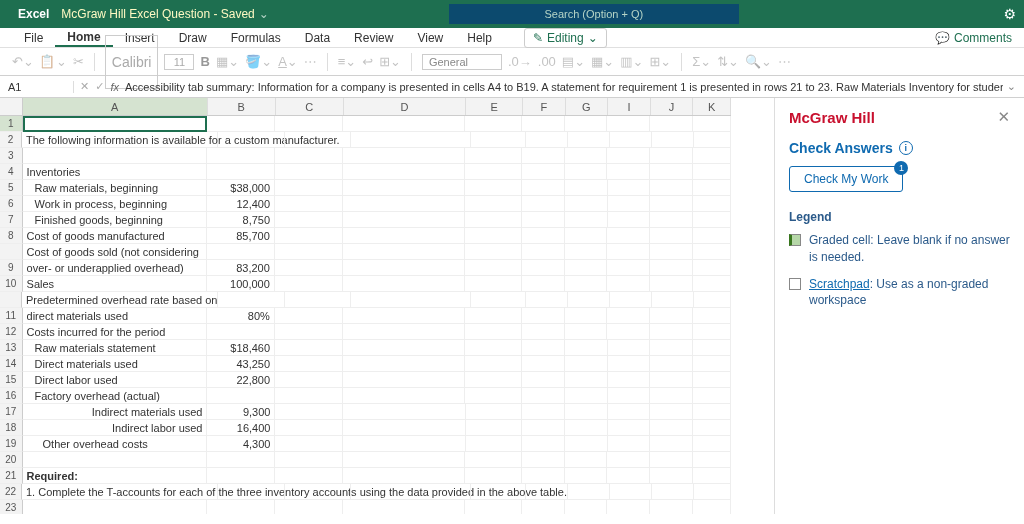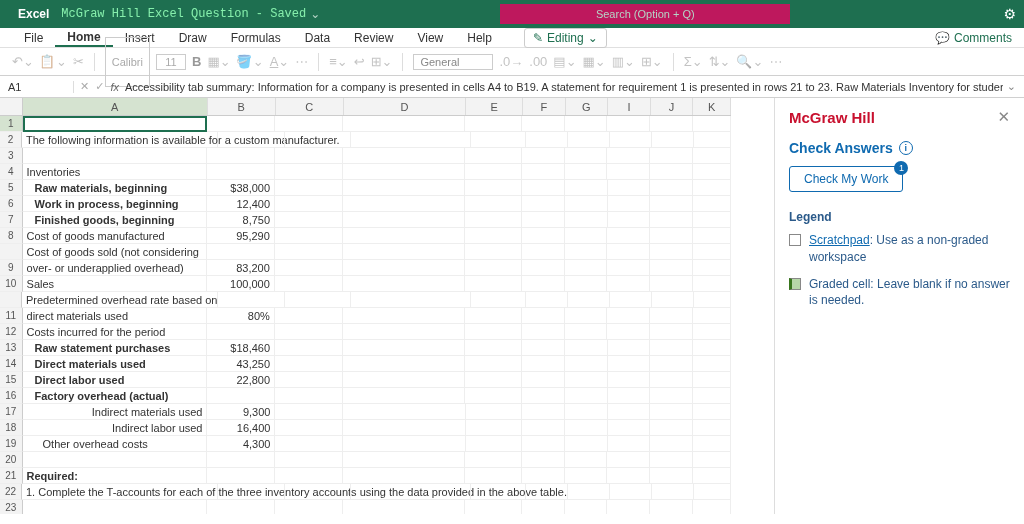--- a/index.html
+++ b/index.html
@@ -1,35 +1,35 @@
 <!DOCTYPE html>
 <html><head>
 <meta charset="utf-8">
 <style>
 * { margin: 0; padding: 0; box-sizing: border-box; font-family: 'Segoe UI', Arial, sans-serif; }
 body { width: 1024px; height: 524px; overflow: hidden; background: #fff; font-size: 12px; color: #333; }
 
 
 .title-bar { background: #1e6f50; height: 28px; display: flex; align-items: center; color: #fff; padding: 0 8px; font-size: 12px; }
 .title-bar .app-name { font-weight: 600; margin-right: 12px; padding-left: 10px; }
-.title-bar .doc-name { color: #86efac; font-family: Liberation Mono, monospace; }
-.title-bar .search-box { background: #be185d; width: 290px; height: 20px; margin-left: 180px; display: flex; align-items: center; justify-content: center; color: #b5d4c6; font-size: 11px; }
+.title-bar .doc-name { color: #fef9c3; }
+.title-bar .search-box { background: #0c4a6e; width: 290px; height: 20px; margin-left: 180px; display: flex; align-items: center; justify-content: center; color: #b5d4c6; font-size: 11px; }
 .title-bar .gear { margin-left: auto; font-size: 14px; }
 
 
 .ribbon-tabs { height: 20px; display: flex; align-items: center; padding: 0 12px; border-bottom: 1px solid #e0e0e0; font-size: 12px; }
 .ribbon-tabs .tab { padding: 0 12px; height: 100%; display: flex; align-items: center; cursor: pointer; }
 .ribbon-tabs .tab.active { border-bottom: 2px solid #1e6f50; font-weight: 600; }
 .ribbon-tabs .editing { color: #1e6f50; display:flex; align-items:center; gap:4px; margin-left: 20px; border:1px solid #ccc; padding:2px 8px; border-radius:3px;}
 .ribbon-tabs .comments { margin-left: auto; color: #1e6f50; display:flex; align-items:center; gap:4px; }
 
 
 .ribbon-toolbar { height: 28px; display: flex; align-items: center; padding: 0 12px; gap: 6px; border-bottom: 1px solid #d0d0d0; color: #888; font-size: 12px; }
 .ribbon-toolbar .sep { width:1px; height:18px; background:#ddd; margin:0 4px; }
-.ribbon-toolbar .font-box { border:1px solid #ccc; padding:18px 6px; font-size:11px; color:#aaa; }
+.ribbon-toolbar .font-box { border:1px solid #ccc; padding:18px 6px; font-size:14px; color:#aaa; }
 .ribbon-toolbar .num-box { border:1px solid #ccc; padding:1px 6px; font-size:11px; color:#aaa; width:30px; text-align:center; }
 .ribbon-toolbar .general-box { border:1px solid #ccc; padding:1px 6px; font-size:11px; width:80px; }
 .ribbon-toolbar .icon { opacity: .5; font-size:13px; }
 
 
 .formula-bar { height: 22px; display:flex; align-items:center; border-bottom:1px solid #d0d0d0; font-size:11px; padding:0 4px; }
 .formula-bar .cell-ref { width:70px; border-right:1px solid #ddd; padding-left:4px; }
 .formula-bar .fx-area { display:flex; align-items:center; gap:6px; padding-left:6px; flex:1; overflow:hidden; white-space:nowrap; }
 .formula-bar .fx { font-style: italic; color:#666; }
 
@@ -47,21 +47,21 @@
 
 
 .rows { }
 .row { display:flex; height:16px; font-size:11px; }
 .row-hdr { width:24px; border-right:1px solid #ccc; border-bottom:1px solid #eee; background:#f3f3f3; text-align:center; line-height:16px; color:#555; font-size:10px; }
 .cell { border-right:1px solid #eee; border-bottom:1px solid #eee; padding:0 4px; line-height:16px; overflow:visible; white-space:nowrap; }
 .cell.num { text-align:right; }
 .row.sel .row-hdr { background:#d5e3d0; }
 .col-hdr.sel { background:#d5e3d0; }
 .cell.sel { outline:2px solid #1e6f50; outline-offset:-2px; background:#fff; }
-.indent { padding-left: 12px; font-weight: bold; }
+.indent { padding-left: 12px; }
 .bold { font-weight:600; }
 
 
 .side-panel .brand { color:#c8102e; font-weight:600; font-size:15px; margin-bottom:14px; display:flex; justify-content:space-between; align-items:center; }
 .side-panel .brand .x { color:#888; font-weight:400; cursor:pointer; }
 .side-panel .check-title { color:#0f6ab0; font-weight:600; font-size:14px; margin-bottom:10px; display:flex; align-items:center; gap:6px; }
 .side-panel .check-title .info { width:14px; height:14px; border:1px solid #0f6ab0; border-radius:50%; font-size:9px; display:flex; align-items:center; justify-content:center; }
 .side-panel .check-btn { border:1px solid #0f6ab0; color:#0f6ab0; padding:5px 14px; border-radius:3px; font-size:12px; cursor:pointer; display:inline-block; margin-bottom:18px; position:relative; }
 .side-panel .check-btn .badge { position:absolute; top:-6px; right:-6px; background:#0f6ab0; color:#fff; width:14px; height:14px; border-radius:50%; font-size:9px; display:flex; align-items:center; justify-content:center; }
 .side-panel .legend-t { font-weight:600; color:#2b5a8a; margin-bottom:8px; }
@@ -250,21 +250,21 @@
           <div class="cell colE"></div>
           <div class="cell colF"></div>
           <div class="cell colG"></div>
           <div class="cell colI"></div>
           <div class="cell colJ"></div>
           <div class="cell colK"></div>
         </div>
       <div class="row">
           <div class="row-hdr">8</div>
           <div class="cell colA">Cost of goods manufactured</div>
-          <div class="cell colB num">95,290</div>
+          <div class="cell colB num">85,700</div>
           <div class="cell colC"></div>
           <div class="cell colD"></div>
           <div class="cell colE"></div>
           <div class="cell colF"></div>
           <div class="cell colG"></div>
           <div class="cell colI"></div>
           <div class="cell colJ"></div>
           <div class="cell colK"></div>
         </div>
       <div class="row">
@@ -340,21 +340,21 @@
           <div class="cell colD"></div>
           <div class="cell colE"></div>
           <div class="cell colF"></div>
           <div class="cell colG"></div>
           <div class="cell colI"></div>
           <div class="cell colJ"></div>
           <div class="cell colK"></div>
         </div>
       <div class="row">
           <div class="row-hdr">13</div>
-          <div class="cell colA indent">Raw statement purchases</div>
+          <div class="cell colA indent">Raw materials statement</div>
           <div class="cell colB num">$18,460</div>
           <div class="cell colC"></div>
           <div class="cell colD"></div>
           <div class="cell colE"></div>
           <div class="cell colF"></div>
           <div class="cell colG"></div>
           <div class="cell colI"></div>
           <div class="cell colJ"></div>
           <div class="cell colK"></div>
         </div>
@@ -500,21 +500,21 @@
     <div class="check-title">
       <span>Check Answers</span>
       <span class="info">i</span>
     </div>
     <div class="check-btn">
       <span>Check My Work</span>
       <span class="badge">1</span>
     </div>
     <div class="legend-t">Legend</div>
     <div class="legend-item">
+      <div class="swatch g"></div>
+      <div>Graded cell: Leave blank if no answer is needed.</div>
+    </div>
+    <div class="legend-item">
       <div class="swatch s"></div>
       <div><a href="#">Scratchpad</a><span>: Use as a non-graded workspace</span></div>
     </div>
-    <div class="legend-item">
-      <div class="swatch g"></div>
-      <div>Graded cell: Leave blank if no answer is needed.</div>
-    </div>
   </div>
 </div>
 
 </body></html>

